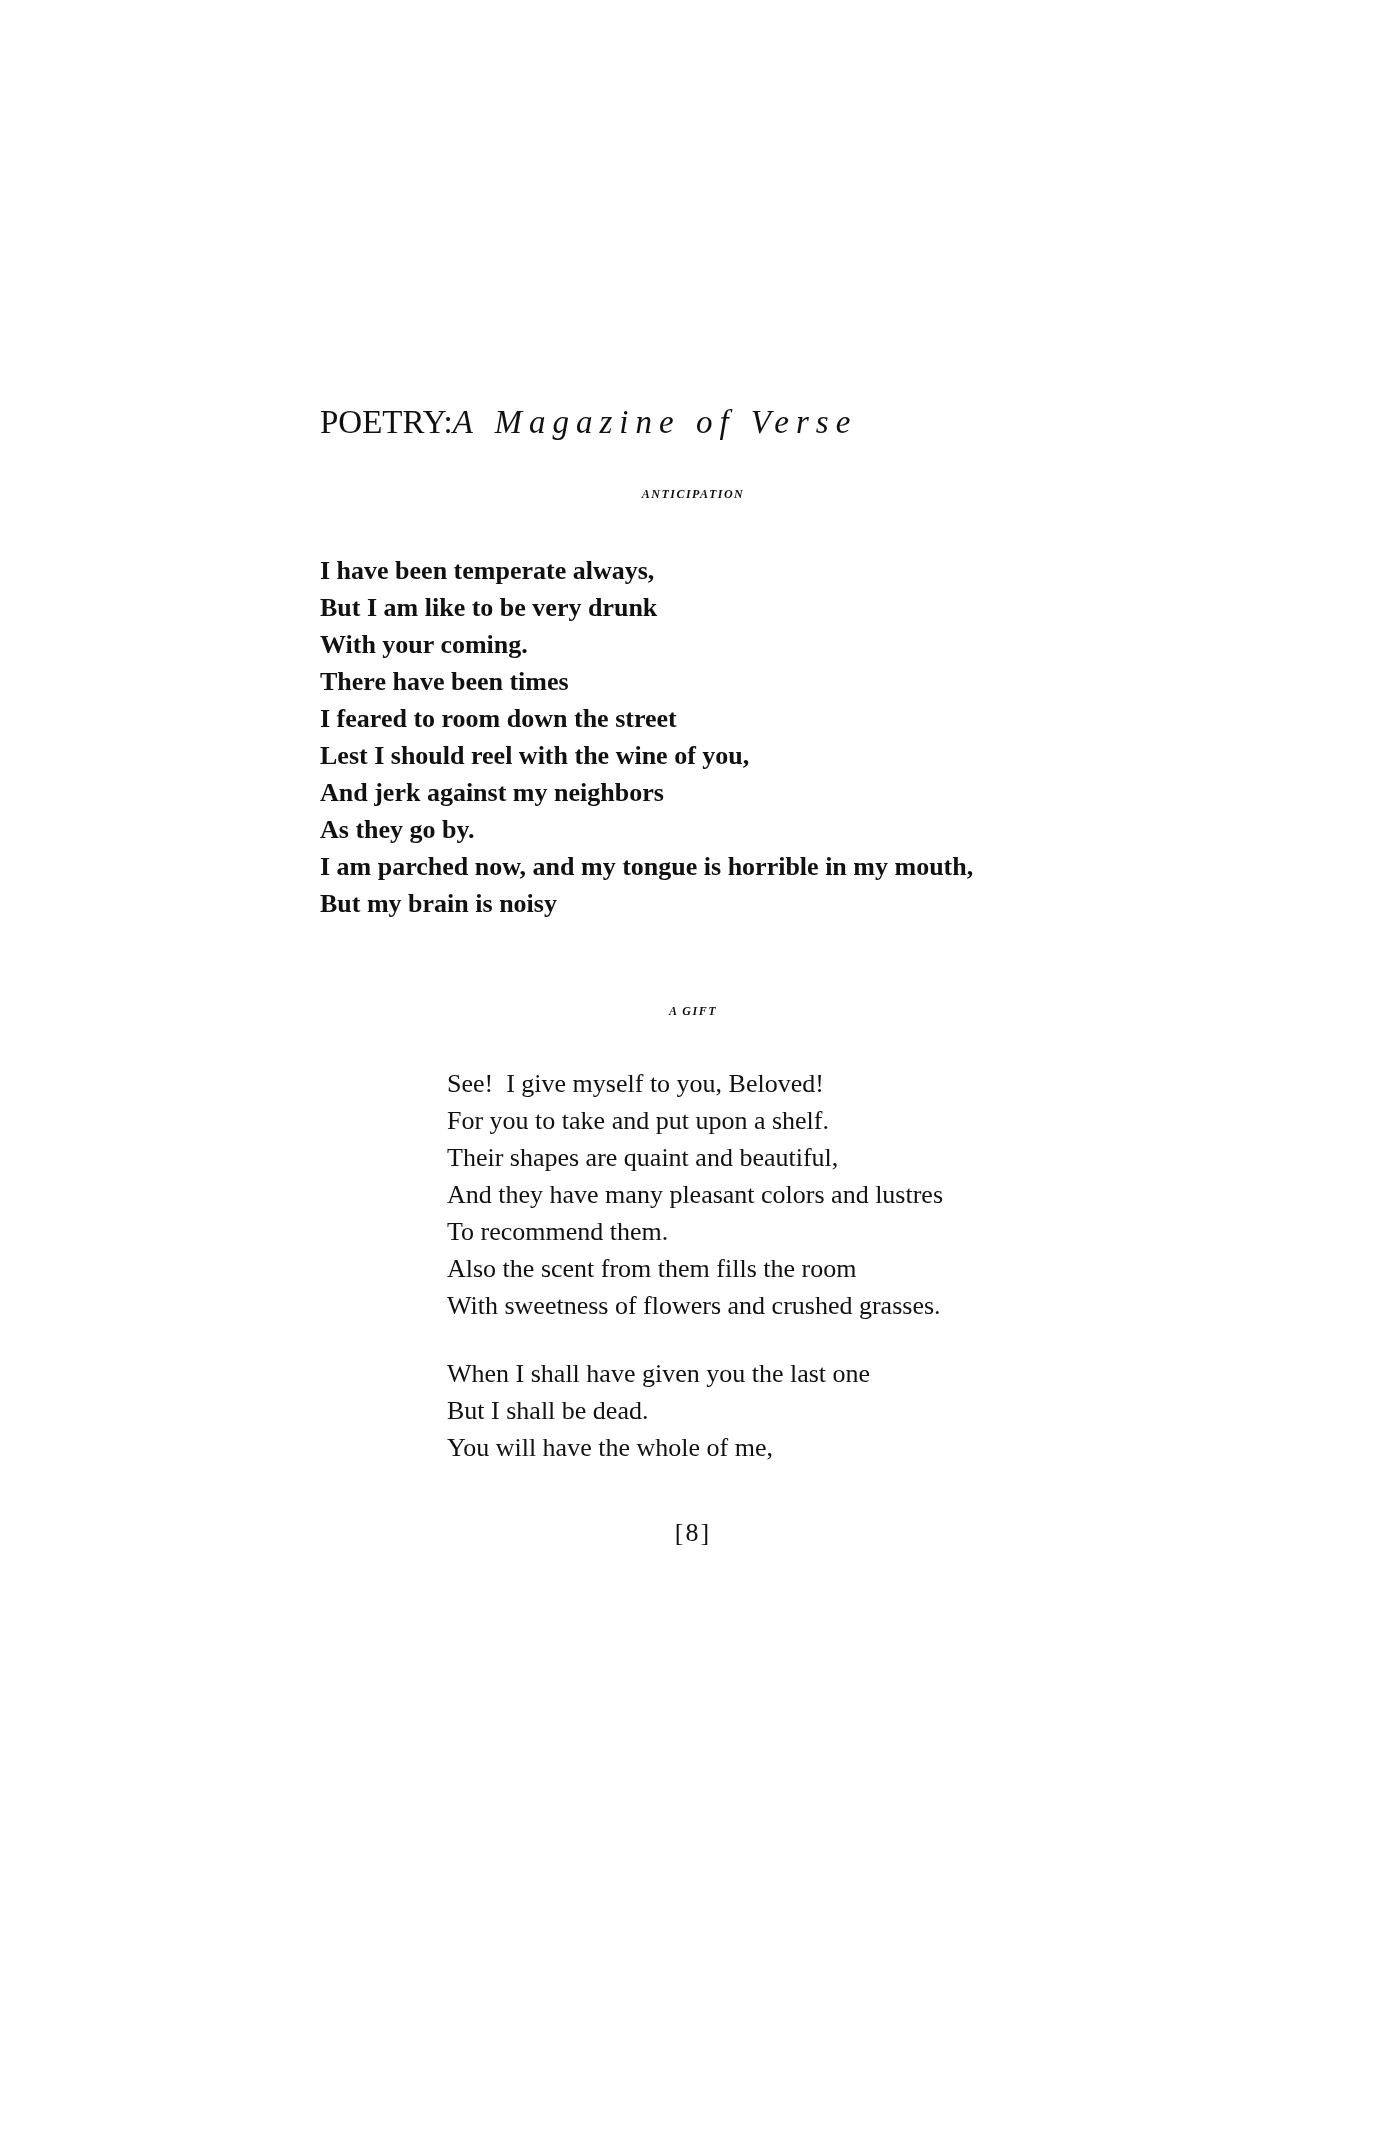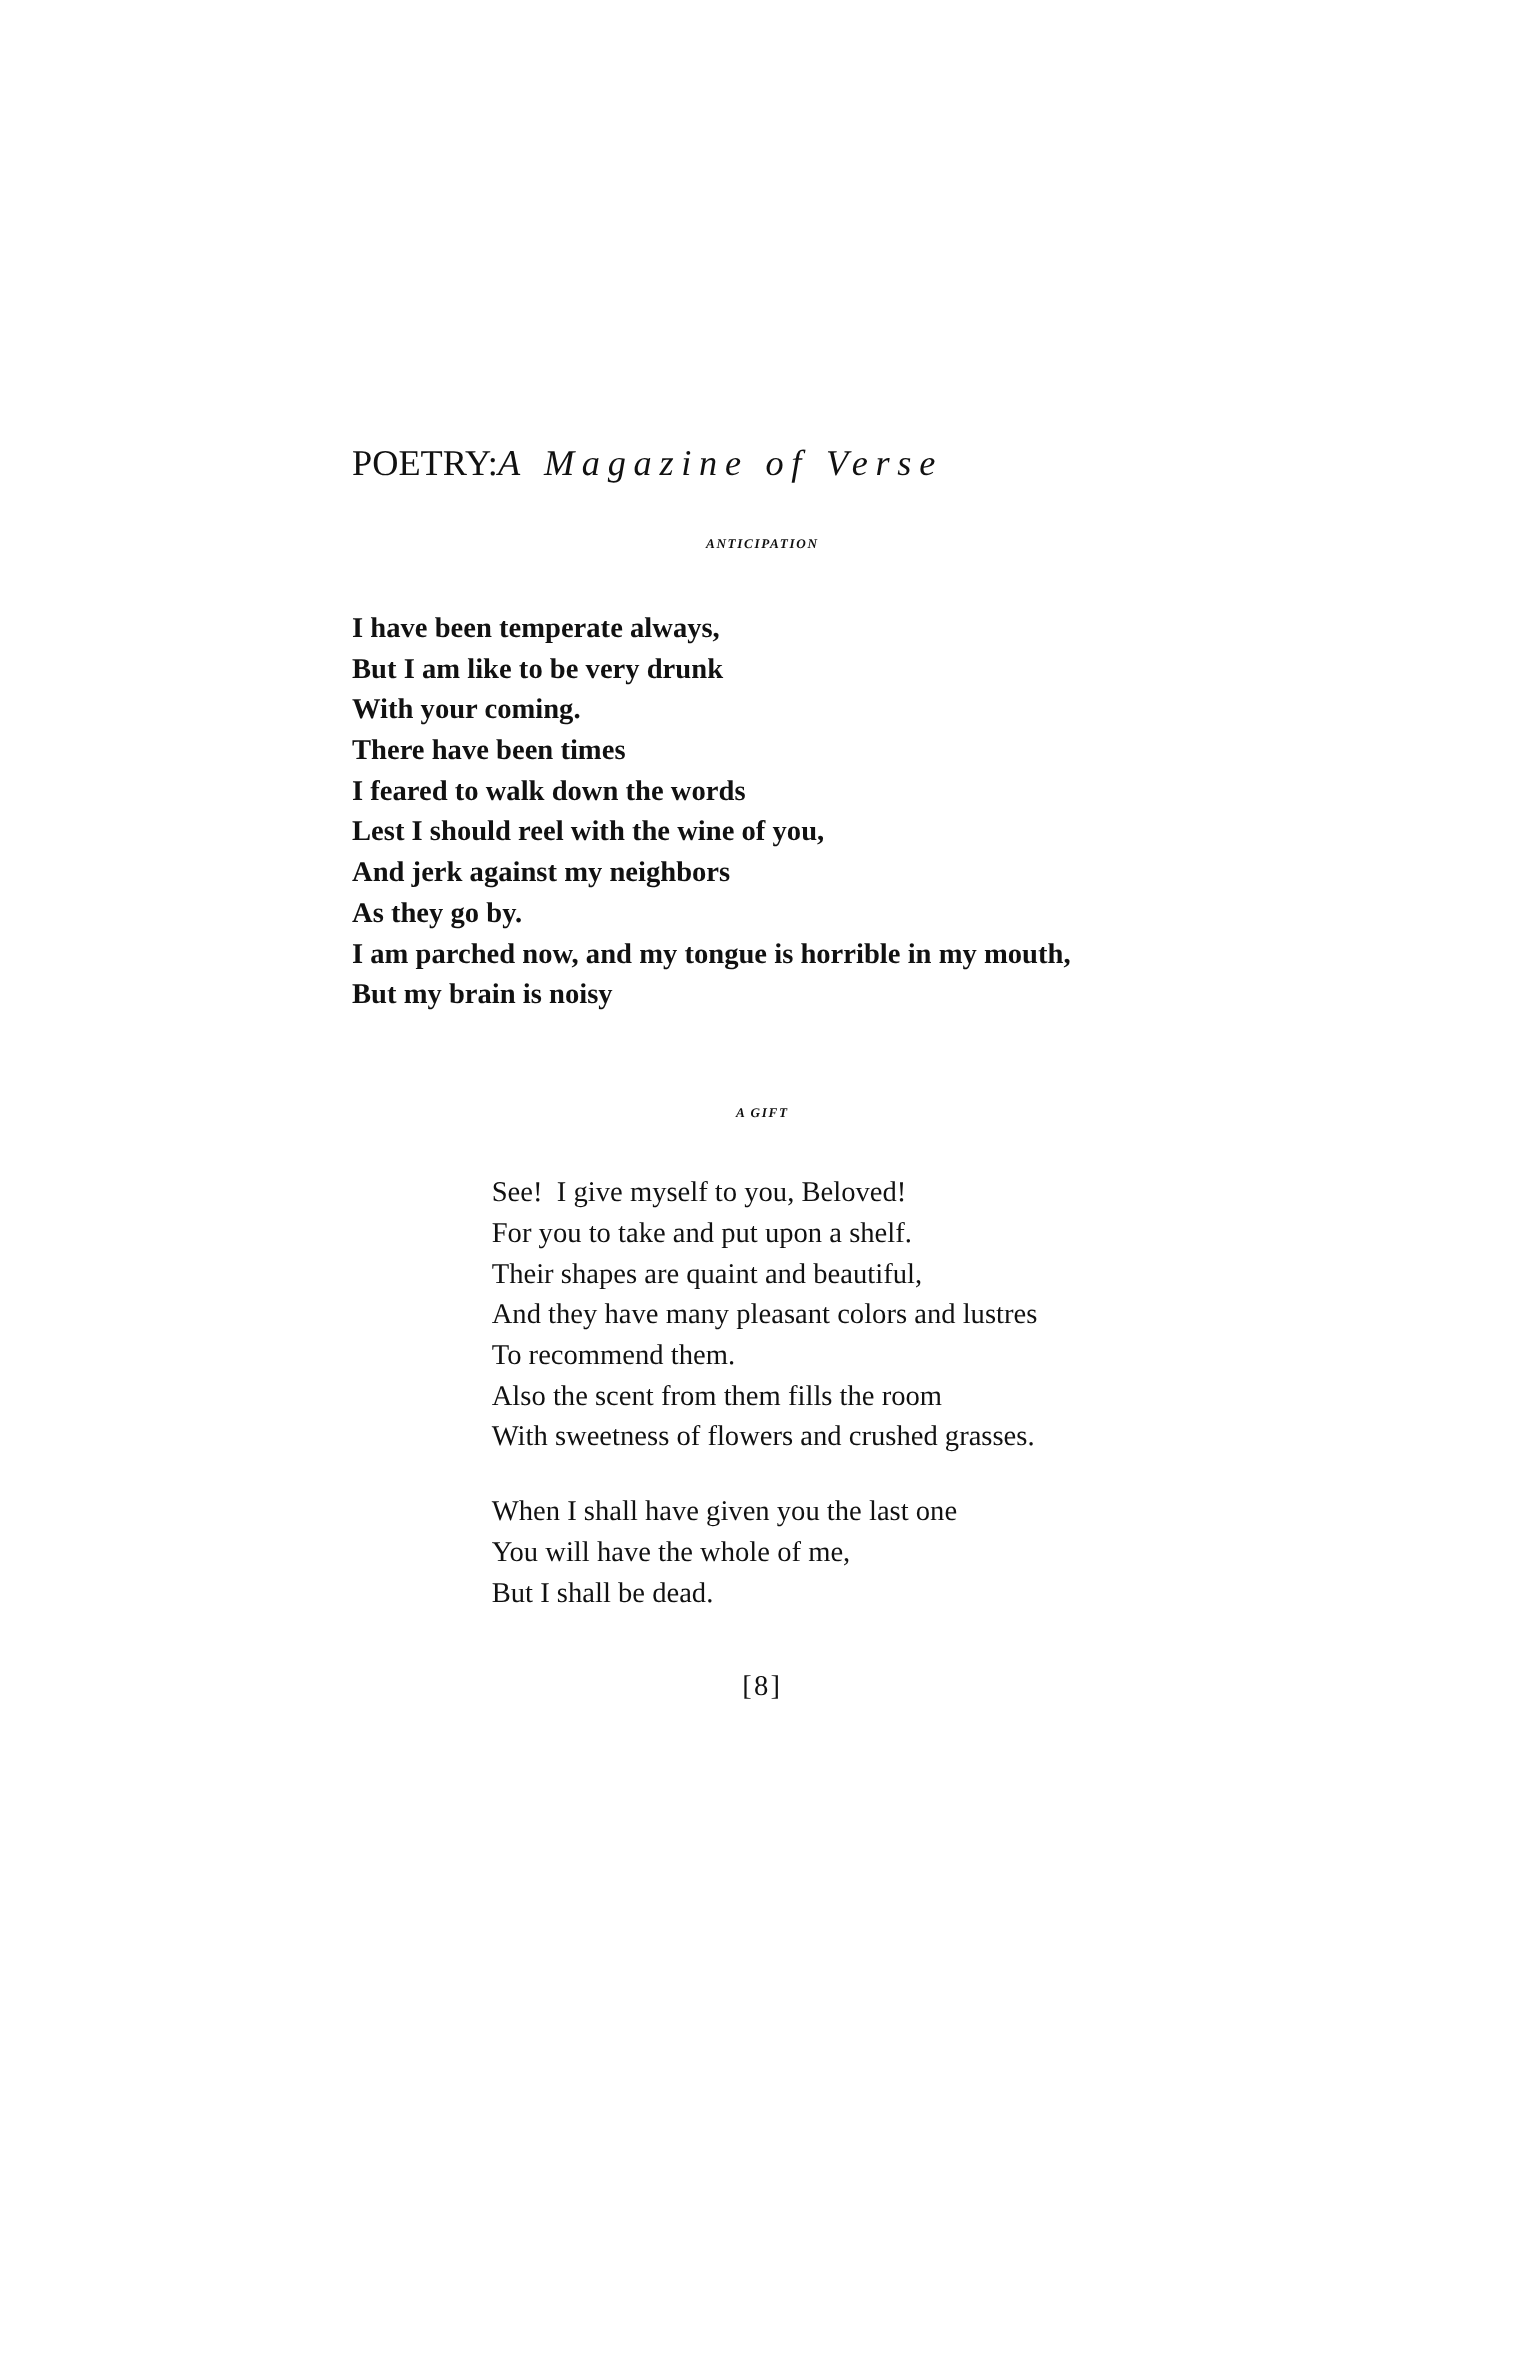--- a/index.html
+++ b/index.html
@@ -21,37 +21,37 @@
   <span>POETRY:</span><span class="it">A Magazine of Verse</span>
 </div>
 
 <div class="abs title" style="left:693px;top:487px;">ANTICIPATION</div>
 
 <div class="abs poem" style="left:320px;top:552px;font-weight:bold;">
   <span class="line">I have been temperate always,</span>
   <span class="line">But I am like to be very drunk</span>
   <span class="line">With your coming.</span>
   <span class="line">There have been times</span>
-  <span class="line">I feared to walk down the words</span>
+  <span class="line">I feared to room down the street</span>
   <span class="line">Lest I should reel with the wine of you,</span>
   <span class="line">And jerk against my neighbors</span>
   <span class="line">As they go by.</span>
   <span class="line">I am parched now, and my tongue is horrible in my mouth,</span>
   <span class="line">But my brain is noisy</span>
 </div>
 
 <div class="abs title" style="left:693px;top:1004px;">A GIFT</div>
 
 <div class="abs poem" style="left:427px;top:1065px;margin-left:20px;">
   <span class="line" style="white-space:pre">See!  I give myself to you, Beloved!</span>
   <span class="line">For you to take and put upon a shelf.</span>
   <span class="line">Their shapes are quaint and beautiful,</span>
   <span class="line">And they have many pleasant colors and lustres</span>
   <span class="line">To recommend them.</span>
   <span class="line">Also the scent from them fills the room</span>
   <span class="line">With sweetness of flowers and crushed grasses.</span>
   <div class="stanza-gap"></div>
   <span class="line">When I shall have given you the last one</span>
+  <span class="line">But I shall be dead.</span>
   <span class="line">You will have the whole of me,</span>
-  <span class="line">But I shall be dead.</span>
 </div>
 
 <div class="abs pagenum" style="left:693px;top:1518px;">[8]</div>
 
 </body></html>

